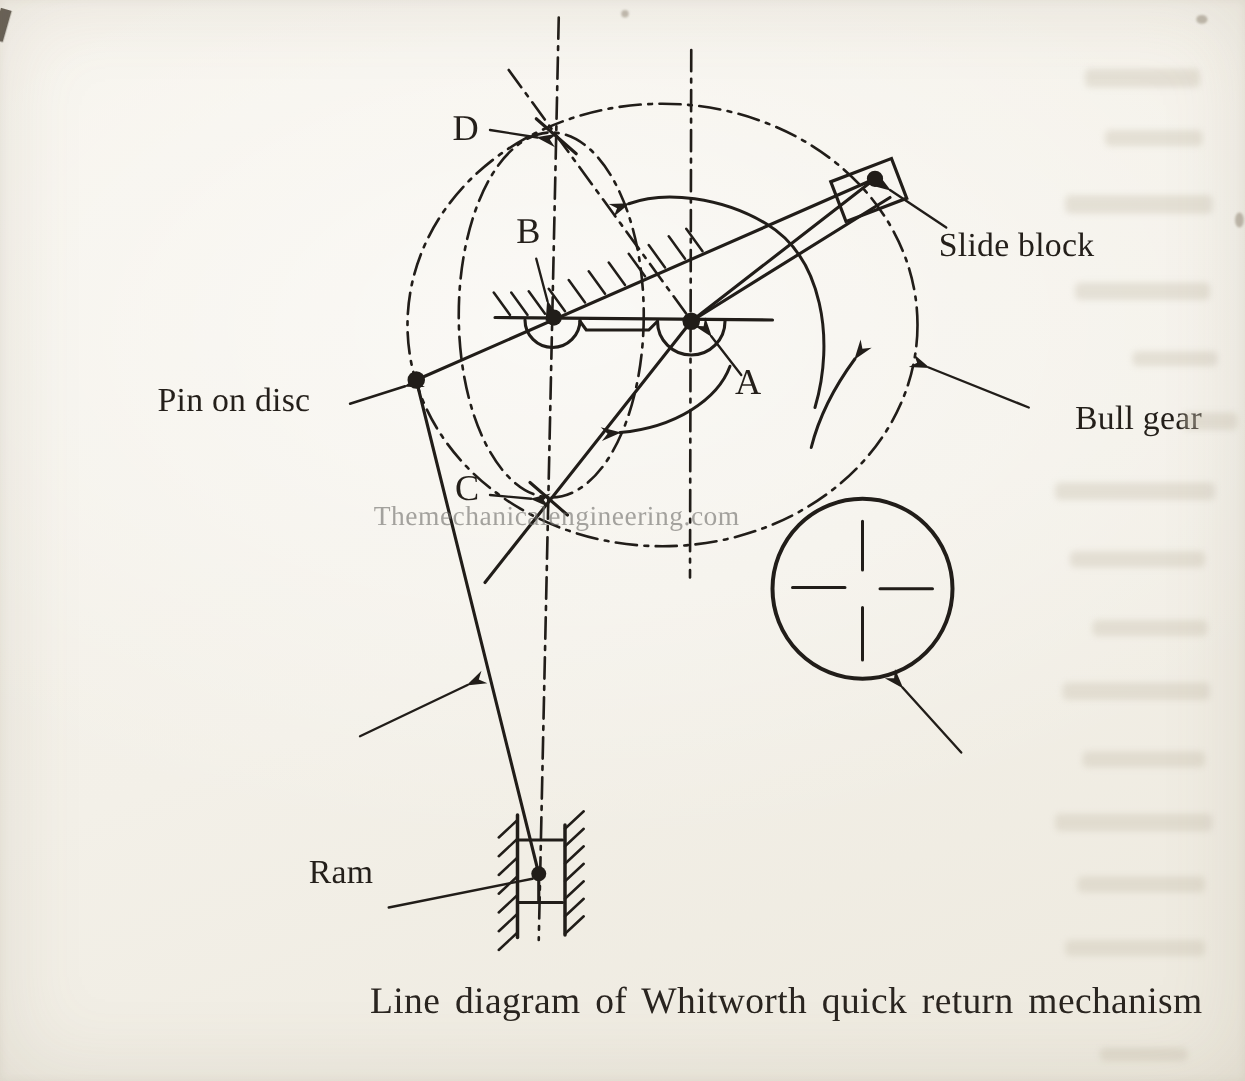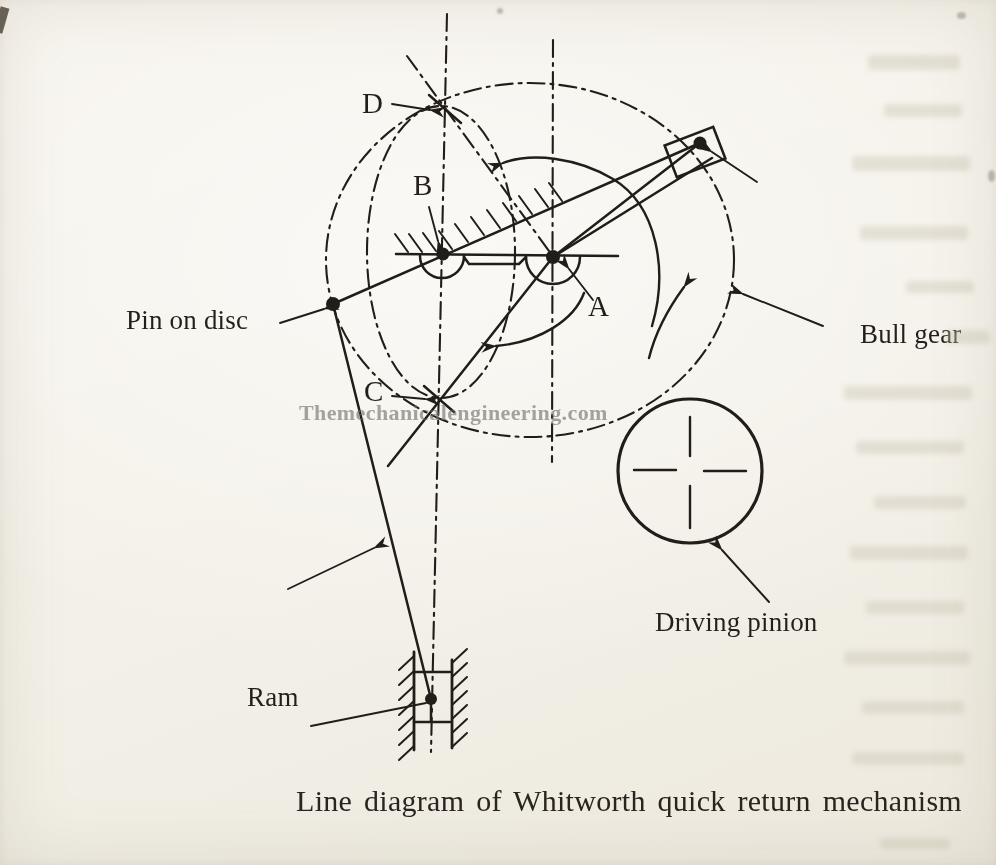--- a/index.html
+++ b/index.html
@@ -19,21 +19,21 @@
   .lbl{
     position:absolute;font-size:27px;line-height:1.05;white-space:nowrap;
     color:#241f1a;letter-spacing:.2px;
   }
   .lbl.pt{font-size:29px;}
   .caption{
     position:absolute;left:250px;top:784px;font-size:30px;color:#2a2520;
     letter-spacing:.3px;word-spacing:4px;white-space:nowrap;margin-left:46px;
   }
   .watermark{
-    position:absolute;left:299px;top:400px;font-size:22px;font-weight:bold;
+    position:absolute;left:299px;top:400px;font-size:22px;font-weight:normal;
     color:rgba(112,110,106,.62);letter-spacing:.4px;white-space:nowrap;
   }
   .smudge{position:absolute;background:#cfc8b8;filter:blur(2.5px);opacity:.45;border-radius:4px;}
   .speck{position:absolute;background:#8d8272;filter:blur(1px);opacity:.5;border-radius:50%;}
   .edgemark{position:absolute;background:#453d33;filter:blur(.4px);opacity:.8;}
 </style>
 </head>
 <body>
 
 <div class="page">
@@ -115,23 +115,23 @@
       <circle cx="700" cy="143" r="6.5"></circle>
       <circle cx="431" cy="699" r="6"></circle>
     </g>
   </svg>
 
   <div class="lbl pt" style="left:362px;top:88px">D</div>
   <div class="lbl pt" style="left:413px;top:170px">B</div>
   <div class="lbl pt" style="left:588px;top:291px">A</div>
   <div class="lbl pt" style="left:364px;top:376px">C</div>
 
+  <div class="lbl" style="left:751px;top:182px">Slide block</div>
   <div class="lbl" style="left:126px;top:306px">Pin on disc</div>
   <div class="lbl" style="left:860px;top:320px">Bull gear</div>
-  <div class="lbl" style="left:655px;top:608px">Driving pinion</div>
   <div class="lbl" style="left:247px;top:683px">Ram</div>
 
   <div class="watermark">Themechanicalengineering.com</div>
   <div class="caption">Line diagram of Whitworth quick return mechanism</div>
 
   <div class="smudge" style="left:868px;top:55px;width:92px;height:15px"></div>
   <div class="smudge" style="left:884px;top:104px;width:78px;height:13px"></div>
   <div class="smudge" style="left:852px;top:156px;width:118px;height:15px"></div>
   <div class="smudge" style="left:860px;top:226px;width:108px;height:14px"></div>
   <div class="smudge" style="left:906px;top:281px;width:68px;height:12px"></div>

